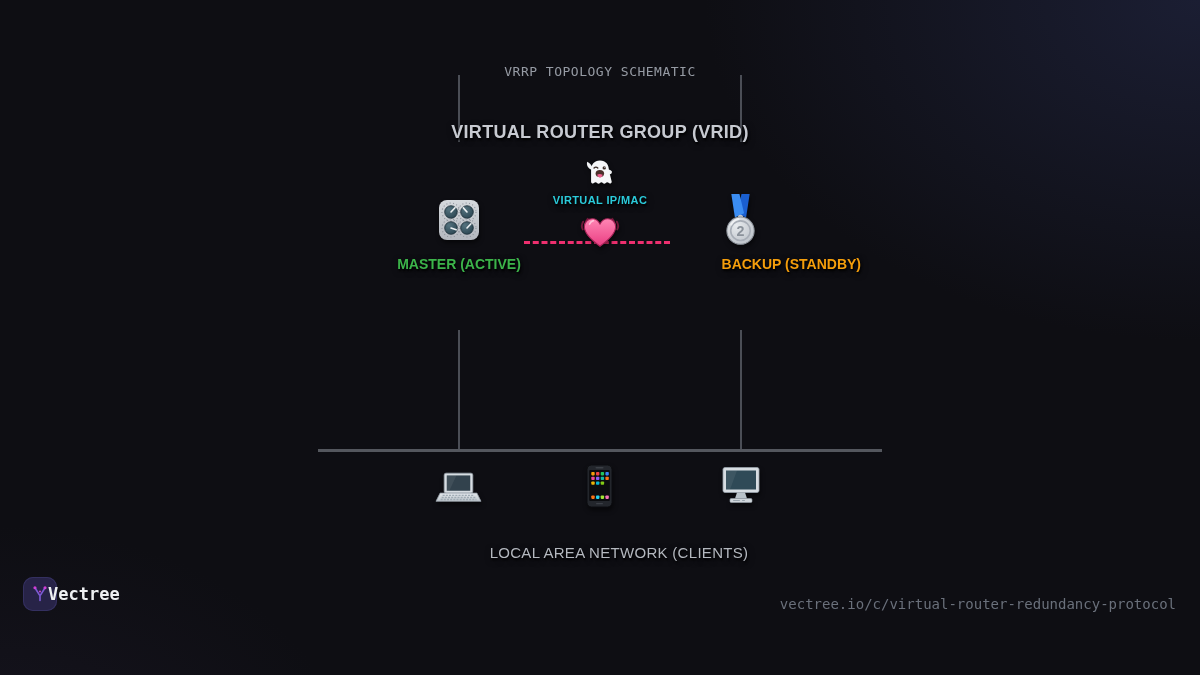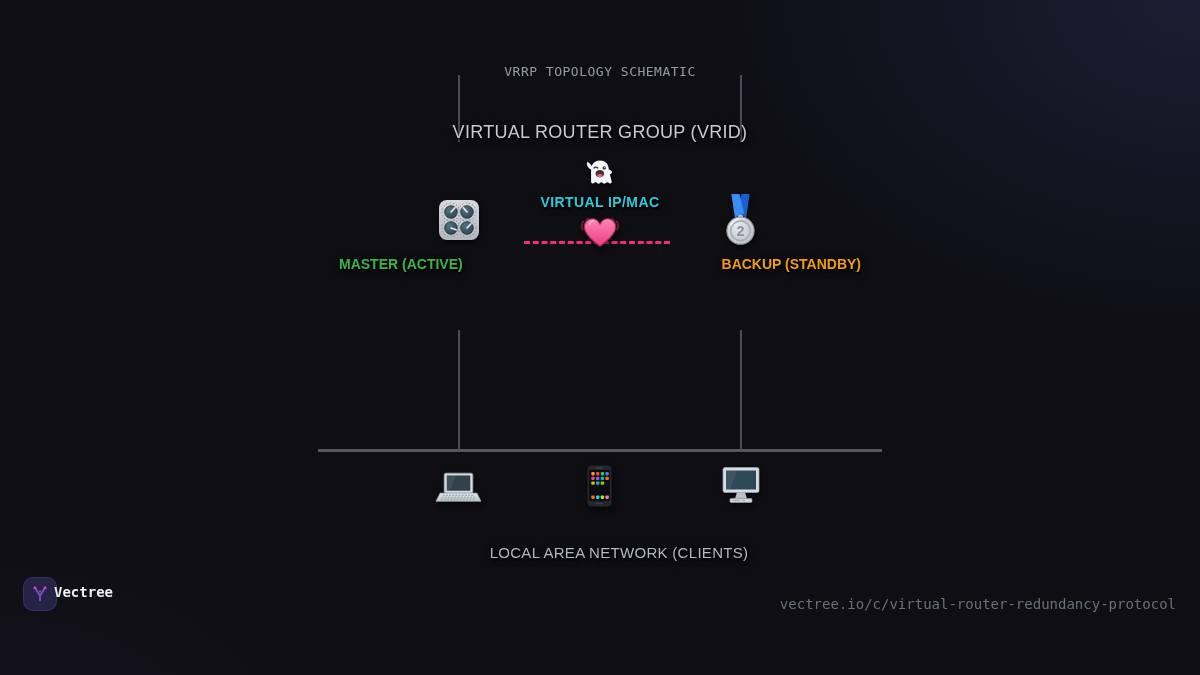--- a/index.html
+++ b/index.html
@@ -11,26 +11,26 @@
       radial-gradient(700px 500px at 0% 115%, #16141f 0%, rgba(22,20,31,0) 50%),
       #0e0e13;
   }
   .abs{position:absolute;}
   .ctr{left:0;width:100%;text-align:center;}
   .mono{font-family:"DejaVu Sans Mono","Liberation Mono",monospace;}
   .diagram-title{top:26px;font-size:13px;letter-spacing:.5px;color:#969ba4;margin-top:38px;}
   .vline{width:2px;background:#4b4e56;}
   .busline{height:3px;background:#54575e;}
   .shadowed{text-shadow:1px 2px 2px rgba(0,0,0,.85),1px 2px 6px rgba(0,0,0,.55);}
-  .group-label{top:122px;font-size:18px;font-weight:400;letter-spacing:.3px;color:#c7cad1;}
+  .group-label{top:122px;font-size:18px;font-weight:700;letter-spacing:.3px;color:#c7cad1;}
   .lan-label{top:544px;font-size:15px;letter-spacing:.3px;color:#b4b8bf;padding-left:19px;}
   .node-label{font-weight:700;}
   .icon{filter:drop-shadow(1px 3px 2px rgba(0,0,0,.5));line-height:0;}
   .dash-line{border-top:3px dashed #ee2f6f;}
-  .footer-brand{left:54px;top:584px;font-size:14px;font-weight:700;color:#eef0f2;}
+  .footer-brand{left:48px;top:584px;font-size:17px;font-weight:700;color:#eef0f2;}
   .footer-title{left:24px;top:611px;font-size:35px;font-weight:700;letter-spacing:.5px;color:#f4f5f7;white-space:nowrap;}
   .footer-url{right:24px;top:596px;font-size:14px;color:#6a707b;}
   .logo-badge{left:23px;top:577px;width:34px;height:34px;border-radius:10px;background:#272347;
     display:flex;align-items:center;justify-content:center;box-shadow:0 0 0 1px #343060 inset;}
 </style>
 </head>
 <body>
 
 <div class="canvas">
 
@@ -45,21 +45,21 @@
       <path d="M11 15 C6 14 3.6 9.5 5 5.5 C7.6 7 9.8 9.2 11.4 12.2 Z" fill="#f1f3f5"></path>
       <ellipse cx="31" cy="17.5" rx="3.2" ry="2.4" fill="#f1f3f5" transform="rotate(25 31 17.5)"></ellipse>
       <path d="M20 4 C13 4 9.5 9 9.5 15.5 L9.5 29 c0 2 2.4 2.9 3.7 1.4 c.9-1 2.4-1 3.3.1 c.9 1.1 2.6 1.1 3.5 0 c.9-1.1 2.4-1.1 3.3 0 c.9 1.1 2.6 1.1 3.5 0 c.9-1.1 2.4-1.1 3.3-.1 c1.3 1.5 3.7.6 3.7-1.4 L30.5 15.5 C30.5 9 27 4 20 4 Z" fill="#f6f7f9"></path>
       <path d="M13 13 q2.2 -2.2 4.4 0" stroke="#3d2f2a" stroke-width="1.6" fill="none" stroke-linecap="round"></path>
       <circle cx="25" cy="12.8" r="2" fill="#3d2f2a"></circle>
       <circle cx="25.7" cy="12.1" r=".6" fill="#fff"></circle>
       <ellipse cx="19.8" cy="19.5" rx="5" ry="4.2" fill="#4a2f2b"></ellipse>
       <path d="M16.8 20.5 C17 25 22.5 25.5 23 20.8 C21 19.6 18.5 19.6 16.8 20.5 Z" fill="#ec5f8f"></path>
     </svg>
   </div>
-  <div class="abs ctr node-label shadowed" style="top: 194px; font-size: 14px; letter-spacing: 0.4px; color: rgb(43, 203, 219);">VIRTUAL IP/MAC</div>
+  <div class="abs ctr node-label shadowed" style="top: 194px; font-size: 11px; letter-spacing: 0.4px; color: rgb(43, 203, 219);">VIRTUAL IP/MAC</div>
 
   <div class="abs icon" style="left:435px;top:196px">
     <svg width="48" height="48" viewBox="0 0 48 48">
       <defs>
         <linearGradient id="plate" x1="0" y1="0" x2="0" y2="1">
           <stop offset="0" stop-color="#d6dade"></stop>
             <stop offset="1" stop-color="#b3b7be"></stop>
         </linearGradient>
         <radialGradient id="knob" cx=".35" cy=".3" r=".9">
           <stop offset="0" stop-color="#55737f"></stop>
@@ -76,21 +76,21 @@
         <line x1="32" y1="16" x2="28.3" y2="11.9" stroke="#eef1f3" stroke-width="1.6" stroke-linecap="round"></line>
         <circle cx="16" cy="32" r="9" fill="none" stroke="#8d929a" stroke-width="1.1" stroke-dasharray="1 2.4"></circle>
         <circle cx="16" cy="32" r="6.3" fill="url(#knob)" stroke="#1d2f38" stroke-width=".8"></circle>
         <line x1="16" y1="32" x2="21.2" y2="33.8" stroke="#eef1f3" stroke-width="1.6" stroke-linecap="round"></line>
         <circle cx="32" cy="32" r="9" fill="none" stroke="#8d929a" stroke-width="1.1" stroke-dasharray="1 2.4"></circle>
         <circle cx="32" cy="32" r="6.3" fill="url(#knob)" stroke="#1d2f38" stroke-width=".8"></circle>
         <line x1="32" y1="32" x2="36" y2="27.8" stroke="#eef1f3" stroke-width="1.6" stroke-linecap="round"></line>
       </g>
     </svg>
   </div>
-  <div class="abs node-label shadowed" style="left: 339px; top: 256px; width: 240px; text-align: left; font-size: 14px; color: rgb(60, 180, 74);">MASTER (ACTIVE)</div>
+  <div class="abs node-label shadowed" style="left: 339px; top: 256px; width: 240px; text-align: center; font-size: 14px; color: rgb(60, 180, 74);">MASTER (ACTIVE)</div>
 
   <div class="abs icon" style="left:722px;top:194px">
     <svg width="37" height="53" viewBox="0 0 36 52">
       <defs>
         <radialGradient id="med" cx=".35" cy=".3" r=".95">
           <stop offset="0" stop-color="#e8ebee"></stop>
             <stop offset="1" stop-color="#b2b8c0"></stop>
         </radialGradient>
       </defs>
       <polygon points="27,0 19,0 14.5,19 23.5,23" fill="#1a5fd0"></polygon>

